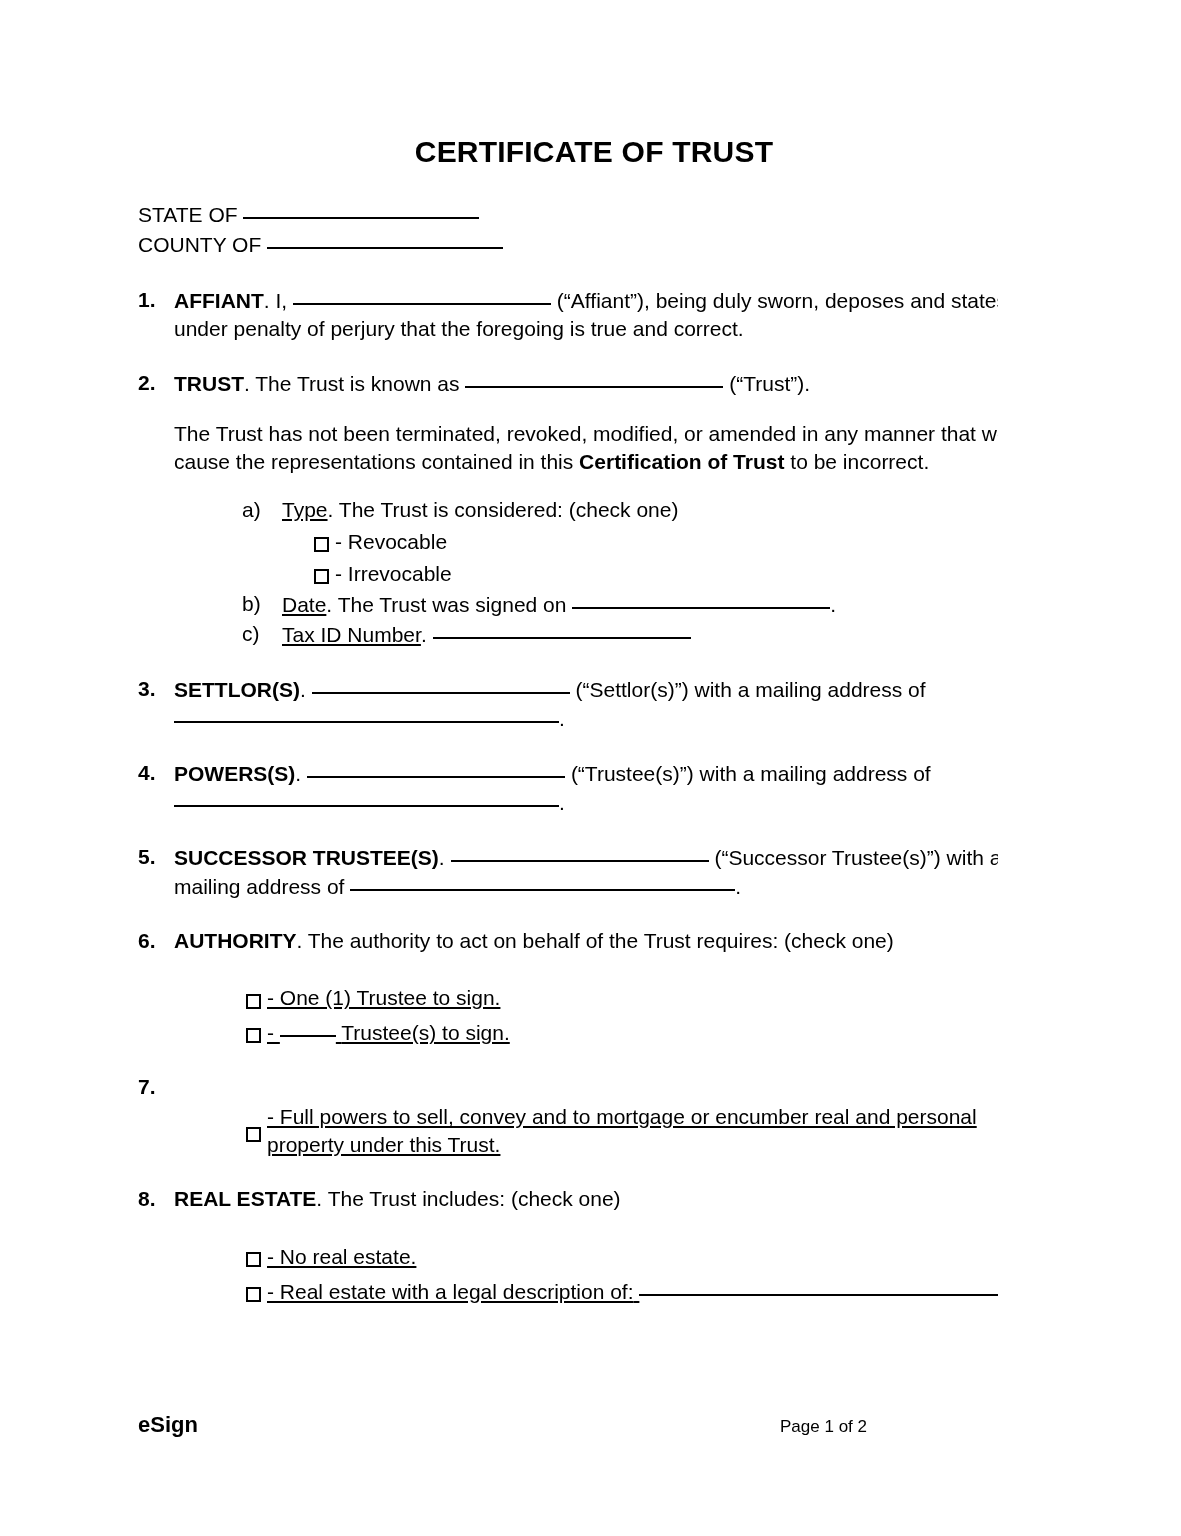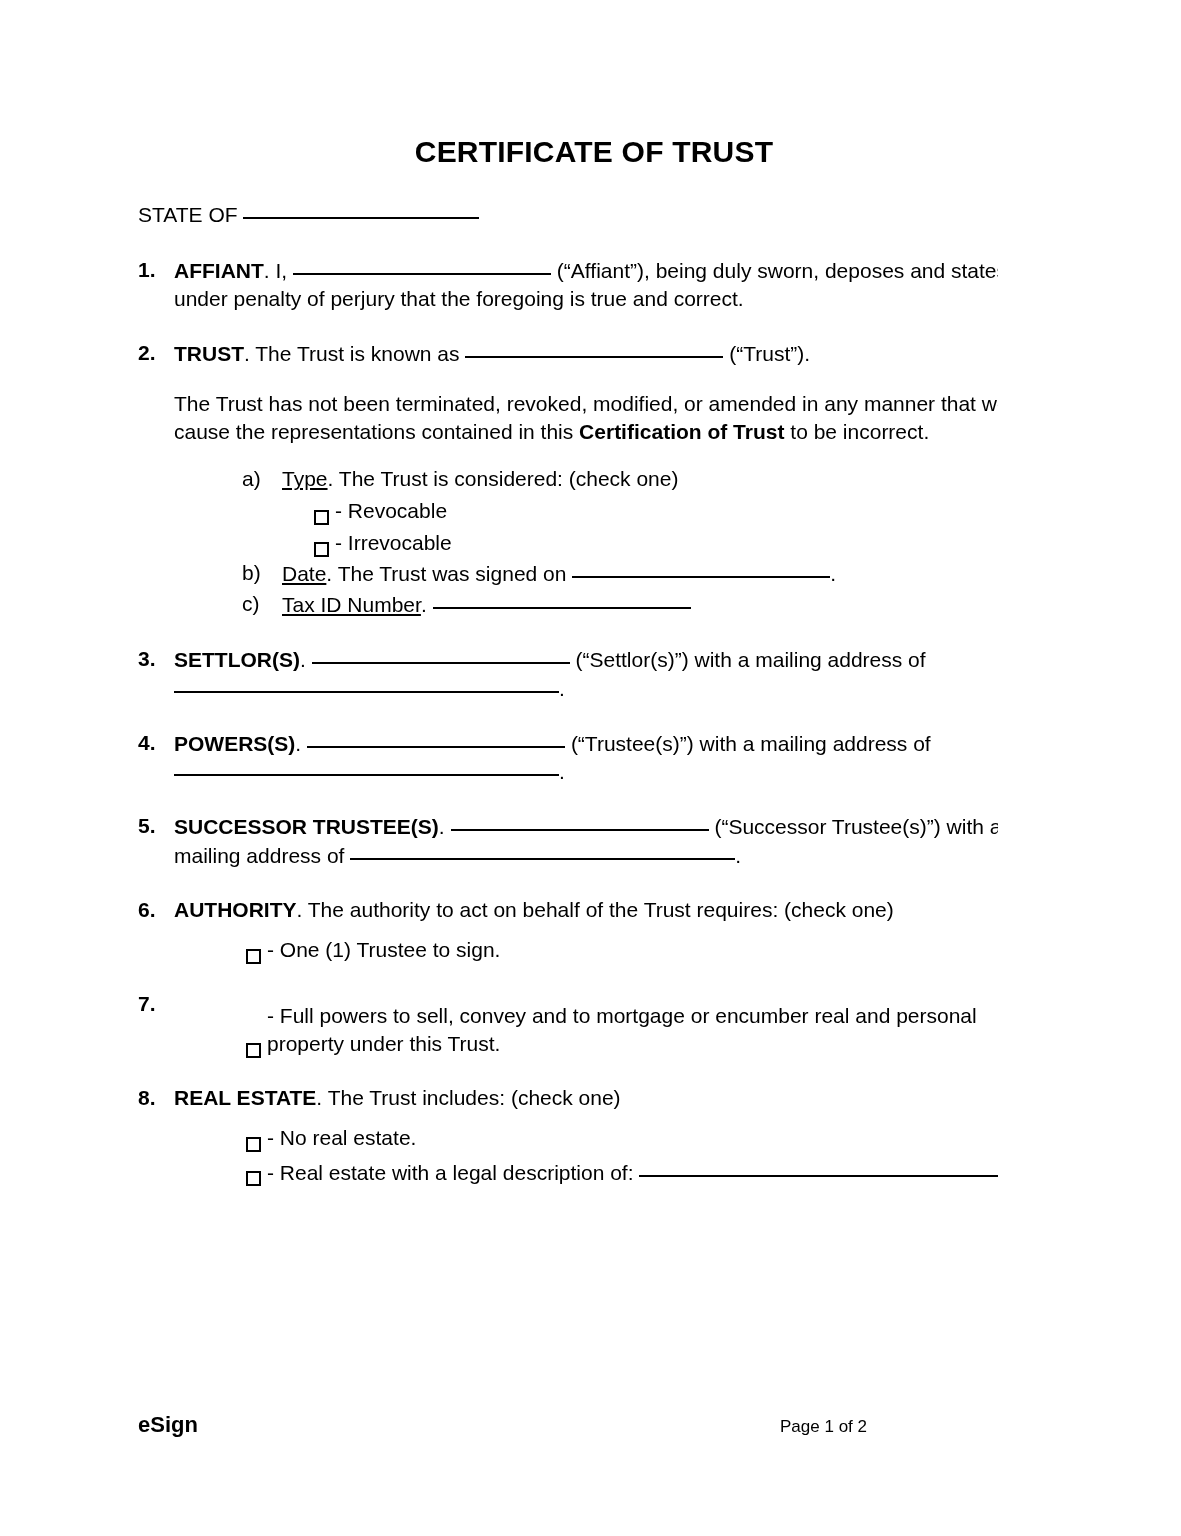--- a/index.html
+++ b/index.html
@@ -109,42 +109,43 @@
   }
   .sub-label {
     width: 40px;
     flex: 0 0 40px;
   }
   .sub-text { flex: 1 1 auto; }
 
   
   .cbrow {
     display: flex;
-    align-items: flex-end;
+    align-items: center;
     margin-top: 4px;
   }
   .cbrow-indent-a { margin-left: 72px; }
   .checkbox {
     display: inline-block;
     width: 15px;
     height: 15px;
     border: 2px solid #000;
     box-sizing: border-box;
     flex: 0 0 15px;
     margin-top: 6px;
     margin-right: 6px;
     background: #fff;
   }
   .cbtext { flex: 1 1 auto; }
 
   .opt-group {
-    margin-top: 12px;
+    margin-top: 30px;
     margin-left: 72px;
     font-size: 21px;
     line-height: 1.33;
+    text-decoration: underline;
   }
   .opt-group .cbrow + .cbrow { margin-top: 6px; }
 
   .footer {
     position: absolute;
     left: 138px;
     right: 131px;
     top: 1412px;
     display: flex;
     justify-content: space-between;
@@ -164,20 +165,21 @@
 <body>
 
 <div class="page">
 
   <div class="content">
 
     <h1 class="doc-title">CERTIFICATE OF TRUST</h1>
 
     <div class="state-block">
       <div class="state-line"><span>STATE OF</span> <span class="blank b-md"></span></div>
+      <div class="state-line"><span>COUNTY OF</span> <span class="blank b-md"></span></div>
     </div>
 
     <div class="sec">
       <div class="sec-num">1.</div>
       <div class="sec-body">
         <p>
           <b>AFFIANT</b><span>. I,</span>
           <span class="blank b-lg"></span>
           <span>(“Affiant”), being duly sworn, deposes and states under penalty of perjury that the foregoing is true and correct.</span>
         </p>
@@ -267,20 +269,24 @@
     <div class="sec">
       <div class="sec-num">6.</div>
       <div class="sec-body">
         <p>
           <b>AUTHORITY</b><span>. The authority to act on behalf of the Trust requires: (check one)</span>
         </p>
         <div class="opt-group">
           <div class="cbrow">
             <span class="checkbox"></span>
             <span class="cbtext">- One (1) Trustee to sign.</span>
+          </div>
+          <div class="cbrow">
+            <span class="checkbox"></span>
+            <span class="cbtext"><span>-</span> <span class="blank b-sm"></span> <span>Trustee(s) to sign.</span></span>
           </div>
         </div>
       </div>
     </div>
 
     <div class="sec">
       <div class="sec-num">7.</div>
       <div class="sec-body">
         <div class="opt-group">
           <div class="cbrow">

